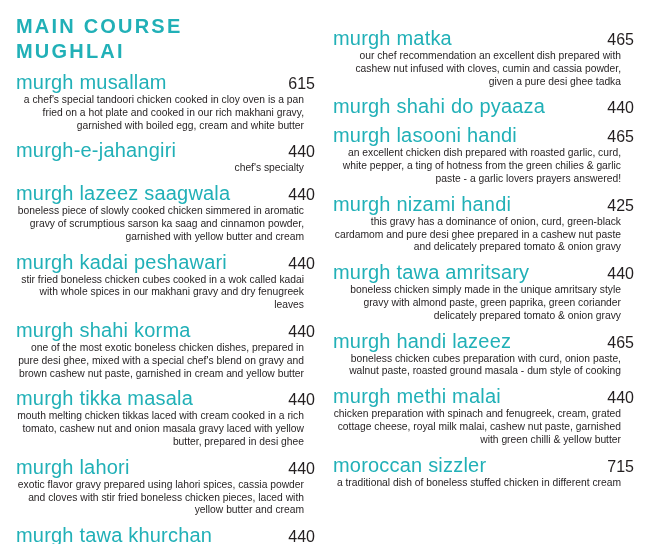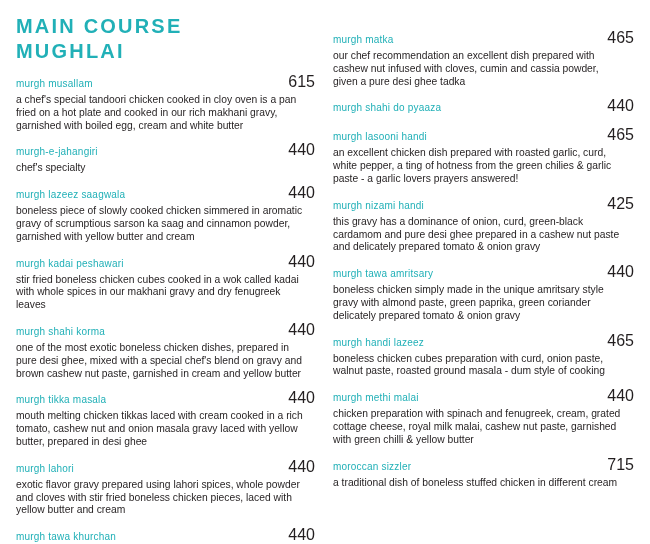--- a/index.html
+++ b/index.html
@@ -53,36 +53,37 @@
     margin-bottom: 9px;
   }
   .item-head {
     display: flex;
     align-items: baseline;
     justify-content: space-between;
     line-height: 18px;
   }
   .item-name {
     color: #21b0b7;
-    font-size: 10px;
+    font-size: 20px;
     letter-spacing: 0.2px;
     white-space: nowrap;
   }
   .item-price {
     color: #231f20;
     font-size: 16px;
     padding-left: 8px;
     white-space: nowrap;
   }
   .item-desc {
     font-size: 10.3px;
     line-height: 12.8px;
     color: #231f20;
     margin-top: 1px;
     max-width: 288px;
+    text-align: right;
   }
 </style>
 </head>
 <body>
 
 <div class="menu-page">
 
   <div class="header">
     <div class="header-line">MAIN COURSE</div>
     <div class="header-line">MUGHLAI</div>
@@ -138,21 +139,21 @@
           <span class="item-price">440</span>
         </div>
         <div class="item-desc">mouth melting chicken tikkas laced with cream cooked in a rich tomato, cashew nut and onion masala gravy laced with yellow butter, prepared in desi ghee</div>
       </div>
 
       <div class="item">
         <div class="item-head">
           <span class="item-name">murgh lahori</span>
           <span class="item-price">440</span>
         </div>
-        <div class="item-desc">exotic flavor gravy prepared using lahori spices, whole powder and cloves with stir fried boneless chicken pieces, laced with yellow butter and cream</div>
+        <div class="item-desc">exotic flavor gravy prepared using lahori spices, cassia powder and cloves with stir fried boneless chicken pieces, laced with yellow butter and cream</div>
       </div>
 
       <div class="item">
         <div class="item-head">
           <span class="item-name">murgh tawa khurchan</span>
           <span class="item-price">440</span>
         </div>
         <div class="item-desc">boneless shreds of tandoori chicken stir fried in pure desi ghee</div>
       </div>
 

